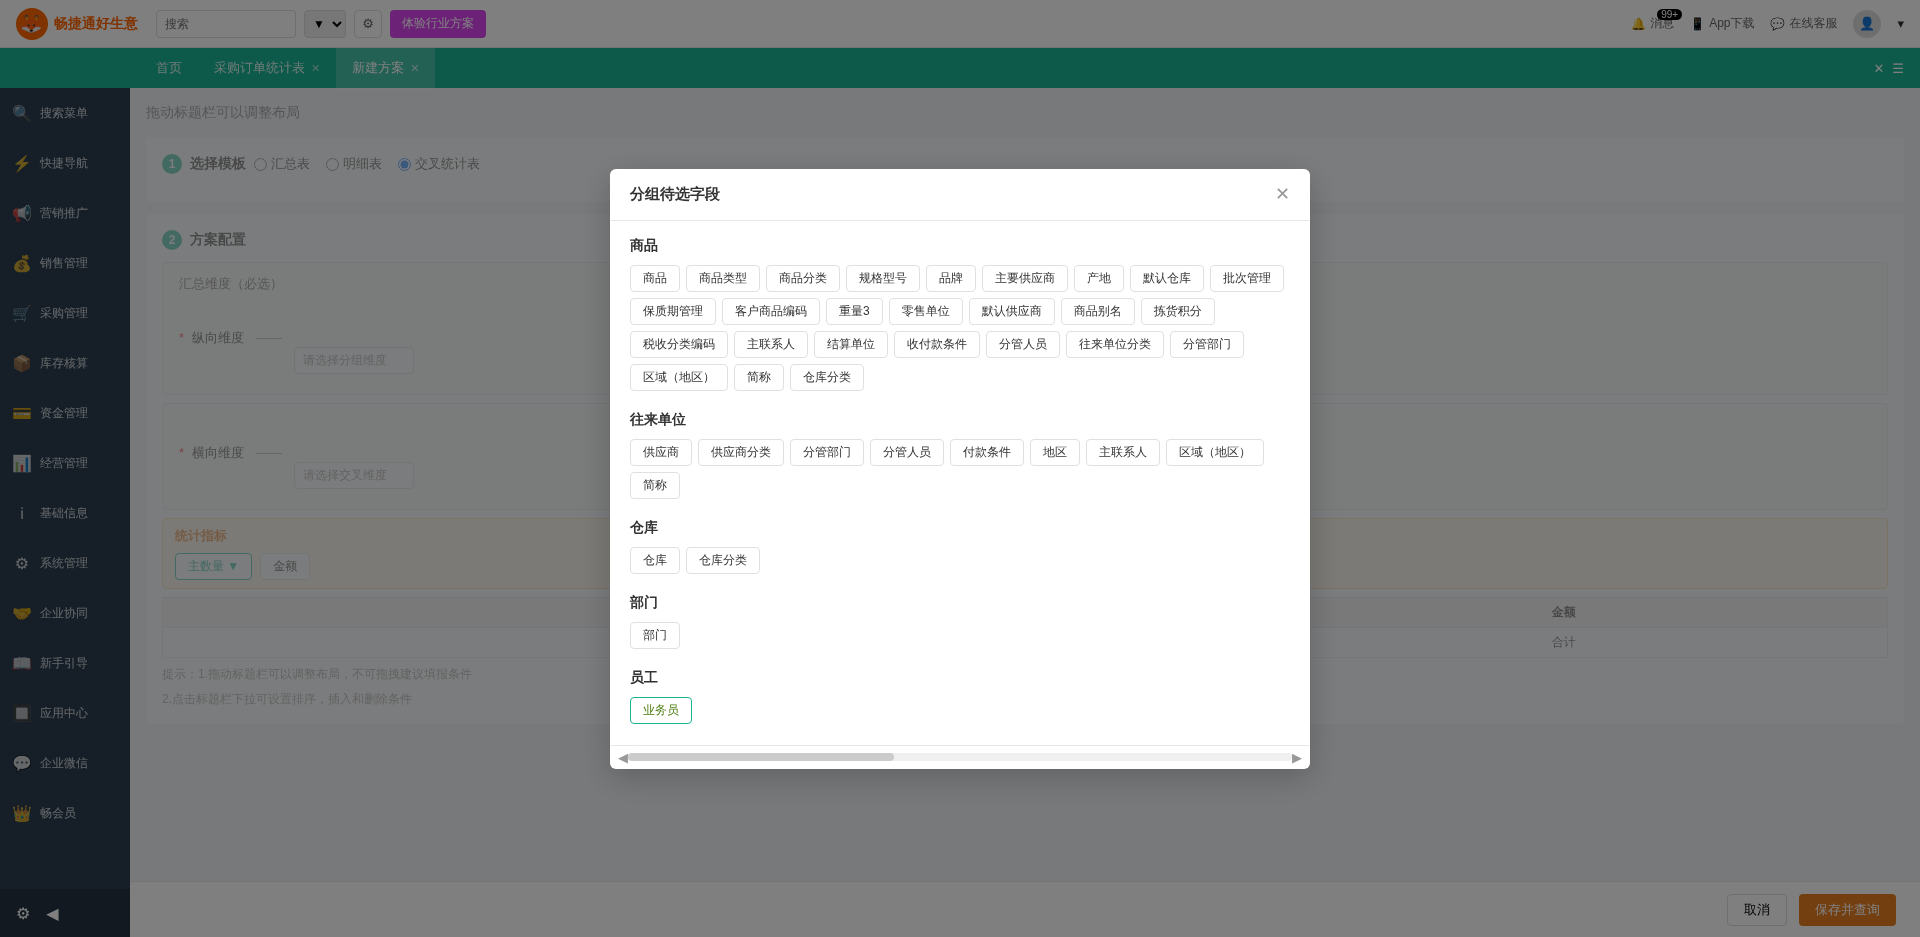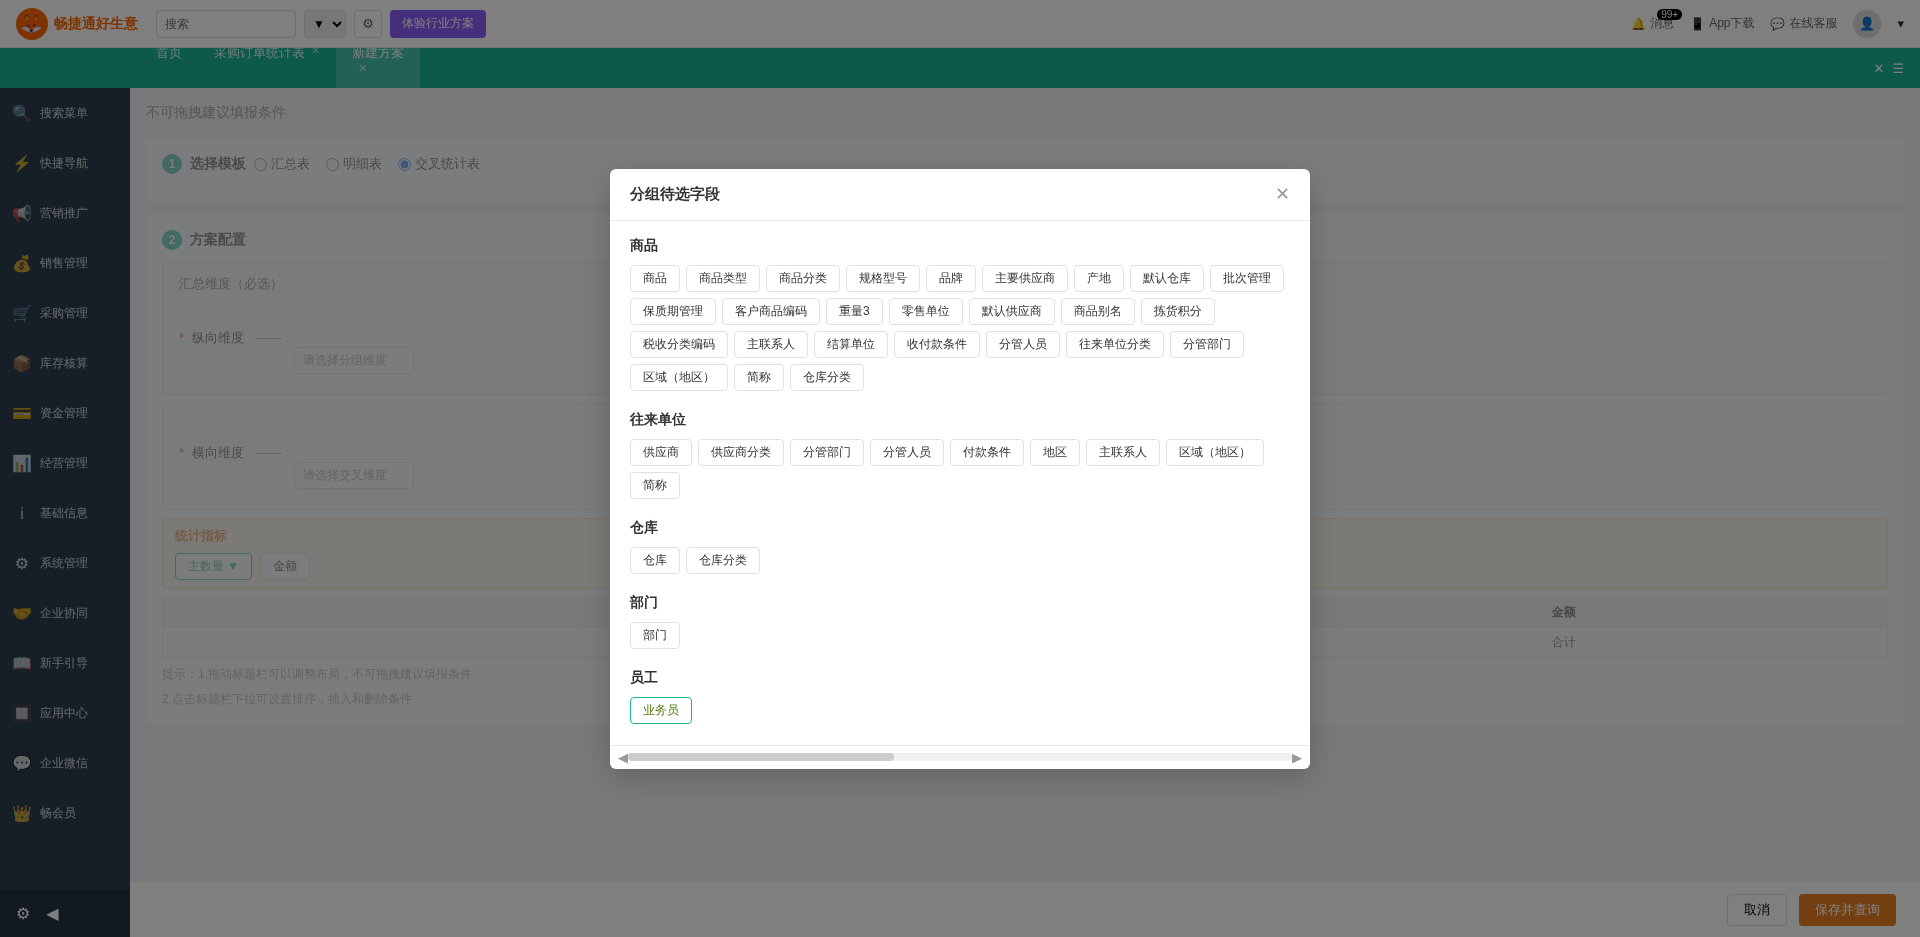--- a/index.html
+++ b/index.html
@@ -44,21 +44,21 @@
     .top-search select {
       height: 28px; border: 1px solid #ddd; border-radius: 4px; padding: 0 4px; font-size: 12px;
     }
     .gear-btn {
       width: 28px; height: 28px;
       border: 1px solid #ddd; border-radius: 4px;
       display: flex; align-items: center; justify-content: center;
       cursor: pointer; color: #666;
     }
     .trial-btn {
-      background: #8b5cf6; color: white;
+      background: #d946ef; color: white;
       border: none; border-radius: 4px;
       padding: 0 12px; height: 28px;
       cursor: pointer; font-size: 12px;
     }
     .top-right {
       margin-left: auto;
       display: flex; align-items: center; gap: 16px;
     }
     .top-right-item {
       display: flex; align-items: center; gap: 4px;
@@ -83,31 +83,30 @@
       background: #1ab394;
       display: flex;
       align-items: center;
       padding: 0 0 0 140px;
       position: fixed;
       top: 48px; left: 0; right: 0;
       z-index: 99;
     }
     .tab-item {
       height: 48px;
-      display: flex; align-items: flex-start;
+      display: flex; align-items: center;
       padding: 0 16px;
       color: rgba(255,255,255,0.85);
       font-size: 13px;
       cursor: pointer;
       position: relative;
     }
     .tab-item.active {
       background: rgba(255,255,255,0.2);
       color: white;
-      flex-direction: column;
     }
     .tab-close {
       margin-left: 6px; font-size: 11px; opacity: 0.7;
     }
     .tab-bar-right {
       margin-left: auto;
       display: flex; align-items: center; padding-right: 16px; gap: 8px;
     }
 
     
@@ -424,21 +423,21 @@
     <span class="sidebar-icon">👑</span>
     <span>畅会员</span>
   </div>
   <div class="sidebar-bottom">
     <span style="color:white;cursor:pointer;font-size:16px;">⚙</span>
     <span style="color:white;cursor:pointer;font-size:16px;">◀</span>
   </div>
 </div>
 
 <div class="main-content" style="opacity:0.5;pointer-events:none;">
-  <div class="page-title">不可拖拽建议填报条件</div>
+  <div class="page-title">拖动标题栏可以调整布局</div>
 
   <div class="section-card">
     <div class="step-header">
       <div class="step-num">1</div>
       <span class="step-title">选择模板</span>
       <div class="template-options">
         <div class="radio-item">
           <input type="radio" name="template" style=""> 
             <span>汇总表</span>
         </div>

